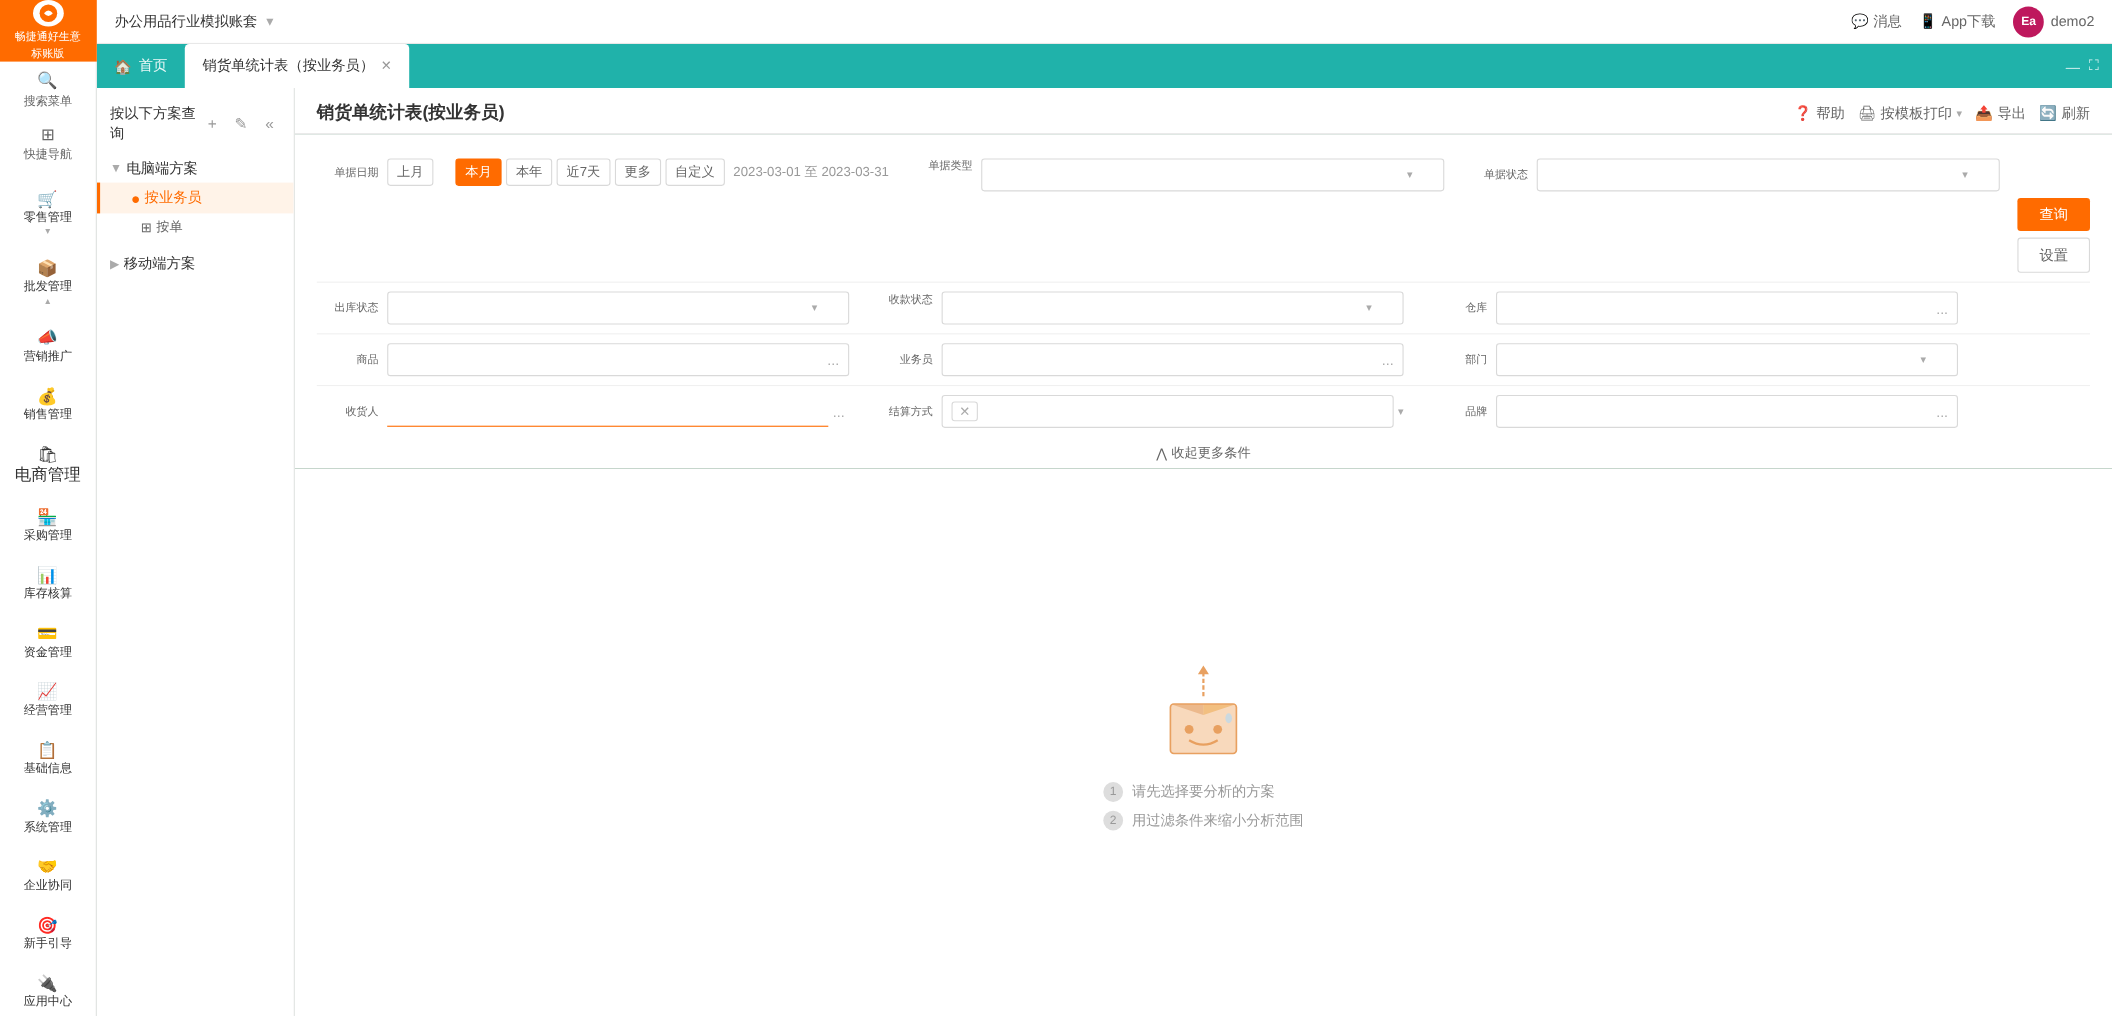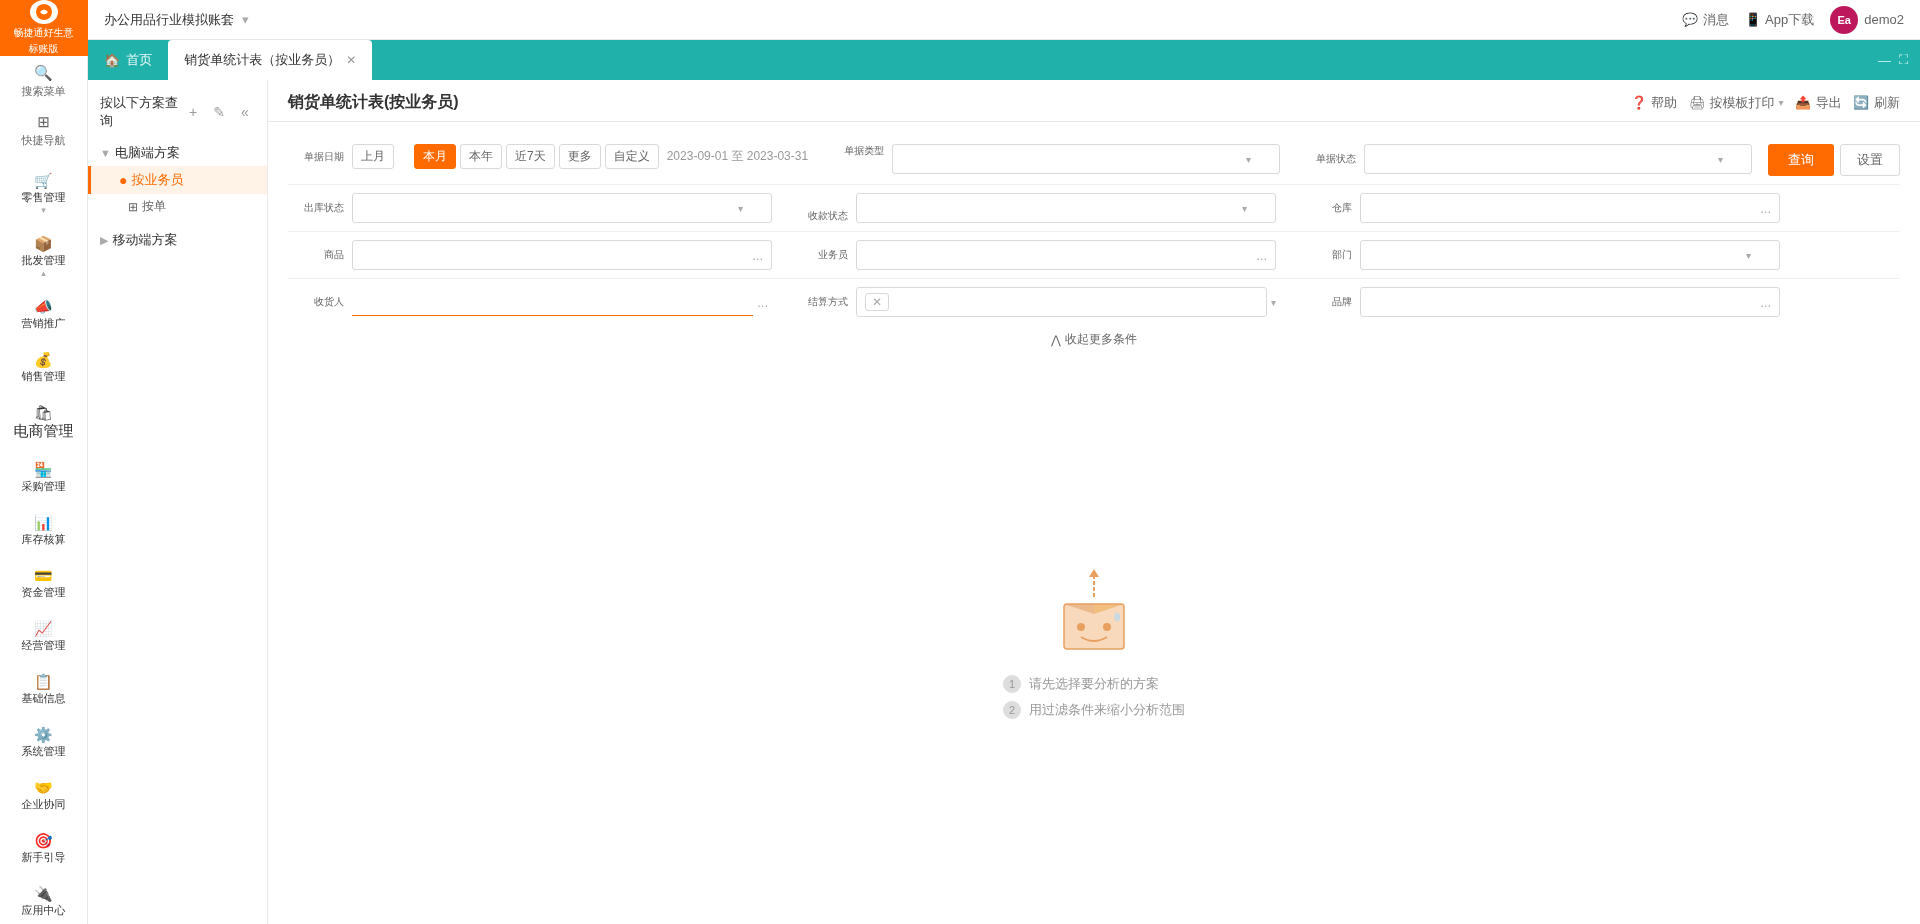--- a/index.html
+++ b/index.html
@@ -277,55 +277,55 @@
         <div style="display:flex;align-items:flex-start;padding:10px 0 8px;border-bottom:1px solid #f0f0f0;position:relative;">
           <div style="display:flex;align-items:center;flex:0 0 auto;min-width:480px;">
             <span class="fg-label">单据日期</span>
             <div class="date-picker-group">
               <button class="date-btn">上月</button>
               <button class="date-btn active">本月</button>
               <button class="date-btn">本年</button>
               <button class="date-btn">近7天</button>
               <button class="date-btn">更多</button>
               <button class="date-btn">自定义</button>
-              <span class="date-range">2023-09-01 至 2023-03-31</span>
+              <span class="date-range">2023-03-01 至 2023-03-31</span>
             </div>
           </div>
 
           <div style="display:flex;align-items:flex-start;flex:1;margin-left:20px;">
             <span class="fg-label">单据类型</span>
             <div class="fg-select" style="flex:1;">
               <span style="color:#ccc;flex:1;"></span>
               <span style="color:#aaa;font-size:10px;">▾</span>
             </div>
           </div>
 
           <div style="display:flex;align-items:center;flex:1;margin-left:20px;">
             <span class="fg-label">单据状态</span>
             <div class="fg-select" style="flex:1;">
               <span style="color:#ccc;flex:1;"></span>
               <span style="color:#aaa;font-size:10px;">▾</span>
             </div>
           </div>
 
-          <div style="display:flex;flex-direction:row;gap:6px;margin-left:16px;flex-shrink:0;">
+          <div style="display:flex;flex-direction:column;gap:6px;margin-left:16px;flex-shrink:0;margin-top:36px;">
             <button class="btn-query">查询</button>
             <button class="btn-setting">设置</button>
           </div>
         </div>
 
         <div style="display:flex;align-items:center;padding:8px 0;border-bottom:1px solid #f0f0f0;">
           <div style="display:flex;align-items:center;flex:1;">
             <span class="fg-label">出库状态</span>
             <div class="fg-select" style="flex:1;">
               <span style="flex:1;"></span>
               <span style="color:#aaa;font-size:10px;">▾</span>
             </div>
           </div>
-          <div style="display:flex;align-items:flex-end;flex:1;margin-left:20px;">
+          <div style="display:flex;align-items:flex-start;flex:1;margin-left:20px;">
             <span class="fg-label">收款状态</span>
             <div class="fg-select" style="flex:1;">
               <span style="flex:1;"></span>
               <span style="color:#aaa;font-size:10px;">▾</span>
             </div>
           </div>
           <div style="display:flex;align-items:center;flex:1;margin-left:20px;">
             <span class="fg-label">仓库</span>
             <div class="fg-control" style="flex:1;display:flex;align-items:center;">
               <div style="flex:1;height:30px;border:1px solid #d9d9d9;border-radius:3px;display:flex;align-items:center;padding:0 8px;">

